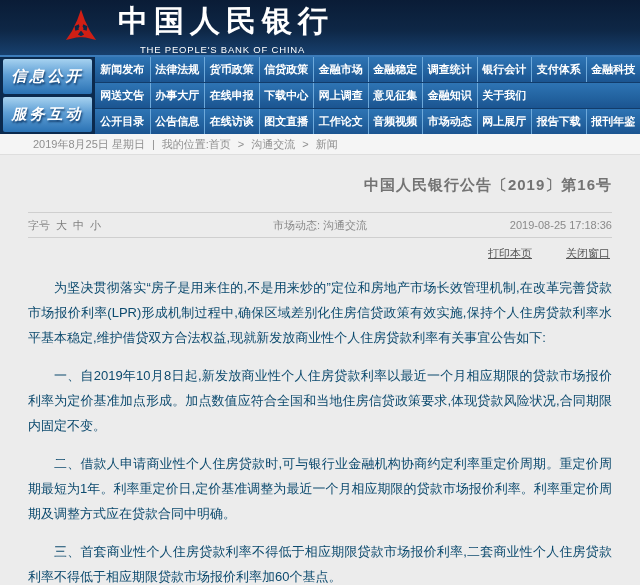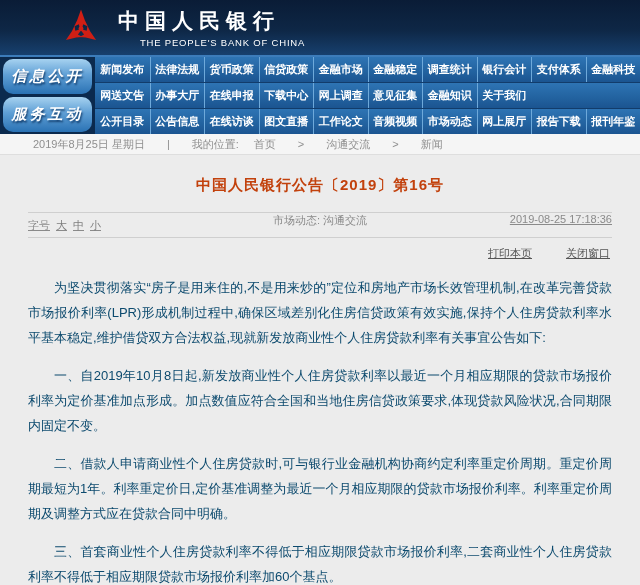--- a/index.html
+++ b/index.html
@@ -8,66 +8,66 @@
 
   
   .header {
     height:57px; position:relative;
     background:linear-gradient(180deg,#0a1c36 0%, #0e2746 55%, #17406e 100%);
     border-bottom:2px solid #3c7cba;
     display:flex; align-items:center;
   }
   .logo-wrap { margin-left:56px; width:50px; height:46px; }
   .brand { margin-left:12px; color:#ffffff; }
-  .brand-cn { font-size:21px; font-weight:bold; letter-spacing:6px; font-family:Liberation Serif, serif; }
+  .brand-cn { font-size:30px; font-weight:bold; letter-spacing:6px; font-family:Liberation Serif, serif; }
   .brand-en { font-size:9.5px; letter-spacing:0.8px; margin-top:2px;margin-left:22px; }
 
   
   .navbar { display:flex; height:77px; background:#0b2a4e; }
   .nav-side { width:95px; flex:none; background:#0b2a4e; padding:2px 3px; display:flex; flex-direction:column; gap:3px; }
   .side-item {
     flex:1; display:flex; align-items:center; justify-content:center;
     background:linear-gradient(180deg,#a6d2f0 0%, #5f9fd5 45%, #2a72b4 100%);
     color:#ffffff; font-size:15px; font-weight:bold; font-style:italic;
     letter-spacing:3px; text-shadow:1px 2px 2px rgba(9,48,94,0.85);
-    cursor:pointer; border-radius:10px;
+    cursor:pointer; border-radius:2px;
   }
   .nav-rows { flex:1; display:flex; flex-direction:column; }
   .nav-row {
     flex:1; display:flex;
     background:linear-gradient(180deg,#2e74b4 0%, #22629f 60%, #1b5490 100%);
     border-bottom:1px solid #123c6b;
   }
   .nav-row:last-child { border-bottom:none; }
   .nav-cell {
     width:54.5px; flex:none; display:flex; align-items:center; justify-content:center;
     color:#ffffff; font-size:11px; font-weight:bold; cursor:pointer;
     border-left:1px solid #6ea9da; white-space:nowrap; overflow:hidden;
   }
   .nav-cell:first-child { border-left:none; }
   .nav-fill { flex:1; }
 
   
   .breadcrumb {
     height:21px; background:#f5f5f5; border-bottom:1px solid #dedede;
     display:flex; align-items:center; padding-left:33px;
-    font-size:11px; color:#8f8f8f; gap:22px;
+    font-size:11px; color:#8f8f8f; gap:7px;
   }
   .breadcrumb .crumb-link { cursor:pointer; }
 
   
   .content { padding:0 28px; background:#ececec; }
   .article-title {
-    text-align:center; font-size:15px; font-weight:bold; color:#c2410c;
+    text-align:right; font-size:15px; font-weight:bold; color:#737373;
     padding:21px 0 17px 0; letter-spacing:1px;
   }
   .meta-divider { border-top:1px solid #cfcfcf; }
   .meta-row {
-    height:24px; display:flex; position:relative;
-    font-size:11px; color:#8a8a8a;text-decoration:underline;
+    height:24px; display:flex; align-items:center; position:relative;
+    font-size:11px; color:#8a8a8a;
   }
   .meta-left { display:flex; gap:6px; align-items:center; }
   .size-option { cursor:pointer; color:#7d7d7d; }
   .meta-center { position:absolute; left:0; right:0; text-align:center; }
   .meta-right { margin-left:auto; }
   .action-row { display:flex; justify-content:flex-end; gap:34px; padding:8px 2px 4px 0; }
   .action-link { font-size:11px; color:#555555; text-decoration:underline; cursor:pointer; }
 
   .article-body { padding-top:10px; }
   .article-body p {

